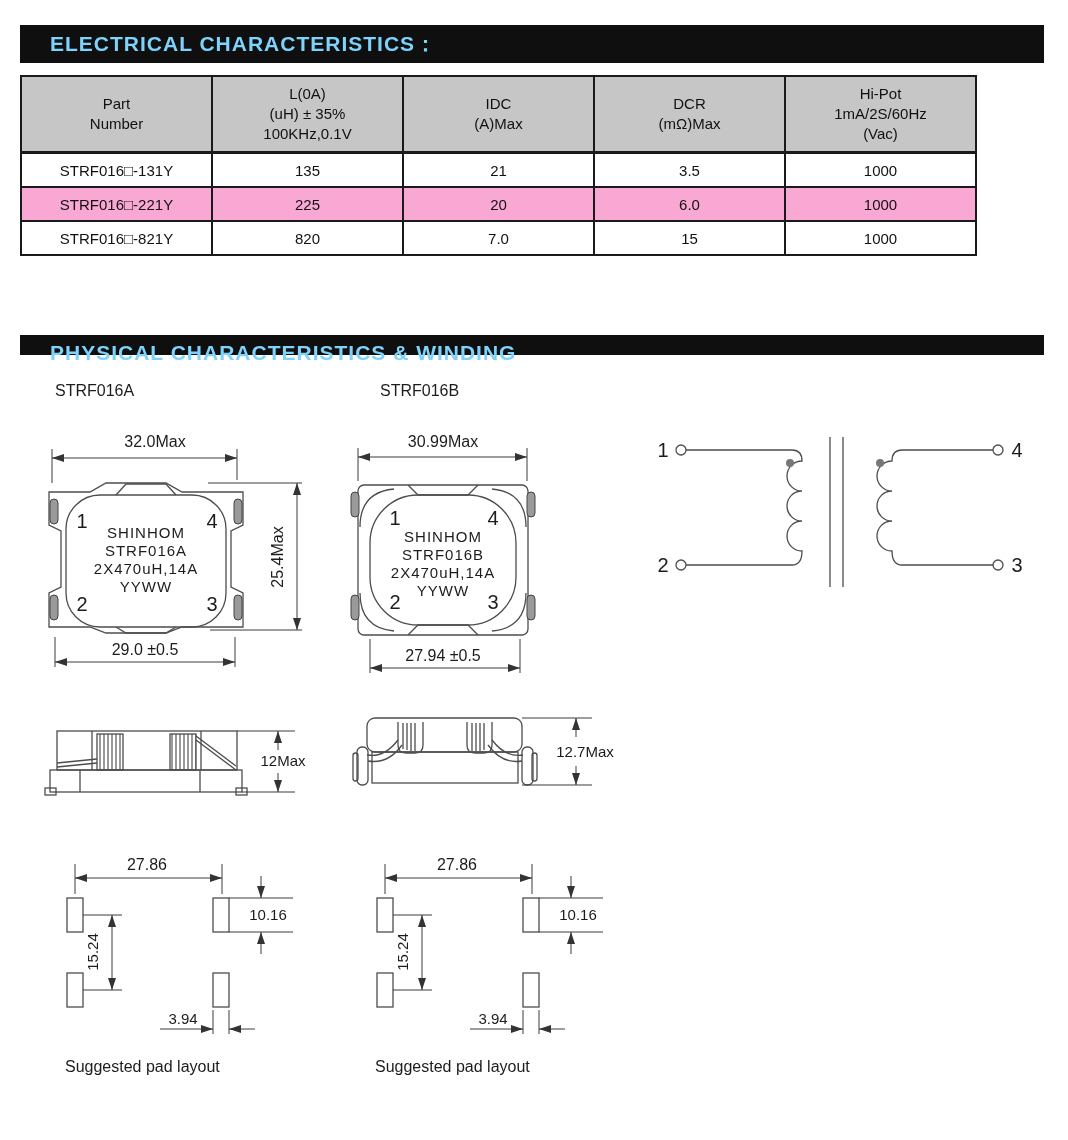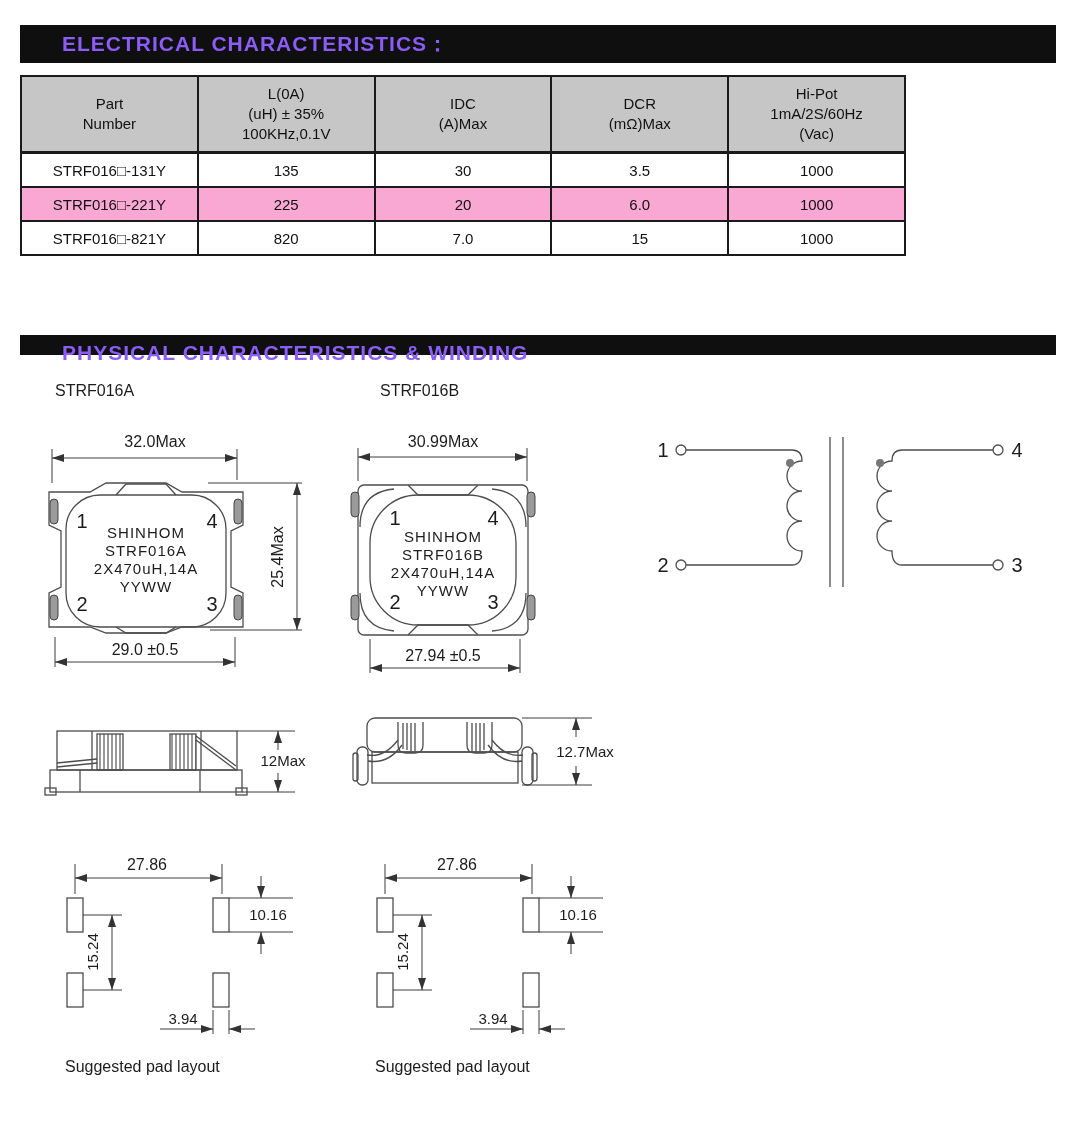--- a/index.html
+++ b/index.html
@@ -1,22 +1,22 @@
 <!DOCTYPE html>
 <html><head>
 <meta charset="utf-8">
 <style>
   html,body{margin:0;padding:0;background:#fff;}
   #page{position:relative;width:1068px;height:1140px;background:#fff;overflow:hidden;
         font-family:"Liberation Sans","DejaVu Sans",sans-serif;color:#111;}
-  .bar{position:absolute;left:20px;width:994px;background:#0f0f0f;color:#8b5cf6;
-       font-weight:700;font-size:21px;letter-spacing:1px;padding-left:42px;}
+  .bar{position:absolute;left:20px;width:994px;background:#0f0f0f;color:#7dd3fc;
+       font-weight:700;font-size:21px;letter-spacing:1px;padding-left:30px;}
   #bar1{top:25px;height:38px;line-height:38px;}
   #bar2{top:335px;height:20px;line-height:36px;}
-  #etable{position:absolute;left:20px;top:75px;width:886px;border-collapse:collapse;
+  #etable{position:absolute;left:20px;top:75px;width:957px;border-collapse:collapse;
           table-layout:fixed;font-size:15px;border-radius:28px;}
   #etable th,#etable td{border:2px solid #1a1a1a;text-align:center;vertical-align:middle;
           padding:0;font-weight:400;}
   #etable th{height:74px;background:#c6c6c6;border-bottom:3px solid #1a1a1a;line-height:1.35;}
   #etable td{height:32px;background:#fff;margin-top:46px;}
   #etable tr.alt td{background:#f9a8d4;}
   .hline{display:block;}
   .variant-label{position:absolute;top:382px;font-size:16px;color:#1c1c1c;}
   #label-a{left:55px;} #label-b{left:380px;}
   .caption{position:absolute;top:1058px;font-size:16px;color:#1c1c1c;}
@@ -63,21 +63,21 @@
           <span class="hline">Hi-Pot</span>
           <span class="hline">1mA/2S/60Hz</span>
           <span class="hline">(Vac)</span>
         </th>
       </tr>
     </thead>
     <tbody>
       <tr>
         <td>STRF016□-131Y</td>
         <td>135</td>
-        <td>30</td>
+        <td>21</td>
         <td>3.5</td>
         <td>1000</td>
       </tr>
       <tr class="alt">
         <td>STRF016□-221Y</td>
         <td>225</td>
         <td>20</td>
         <td>6.0</td>
         <td>1000</td>
       </tr>

